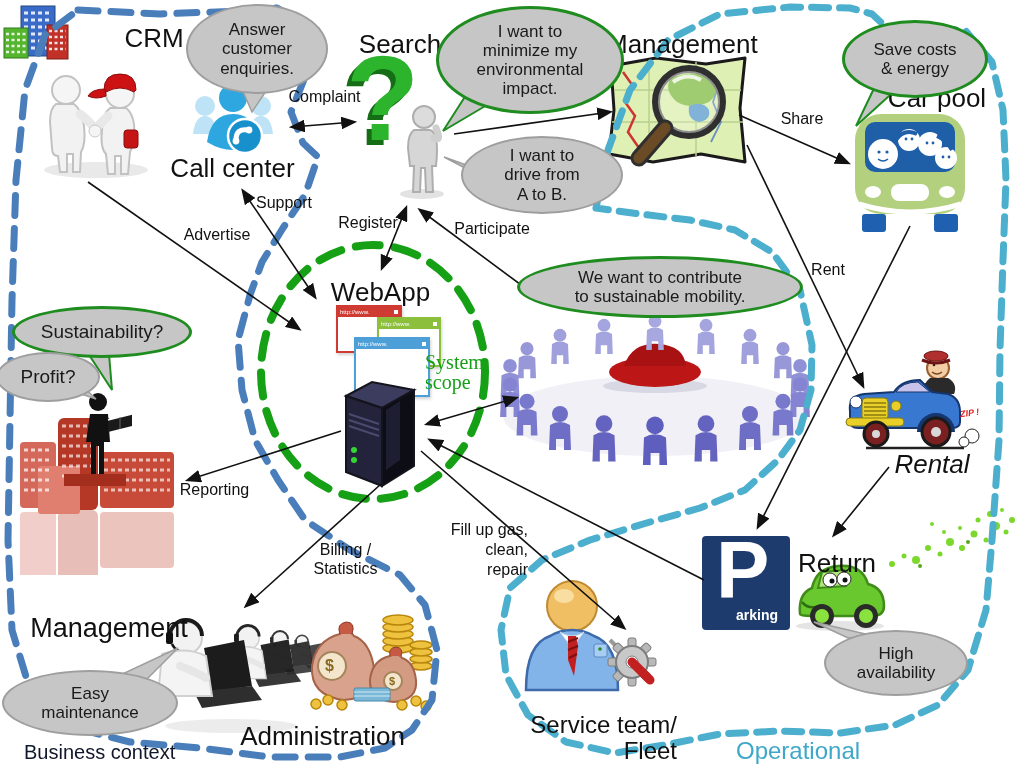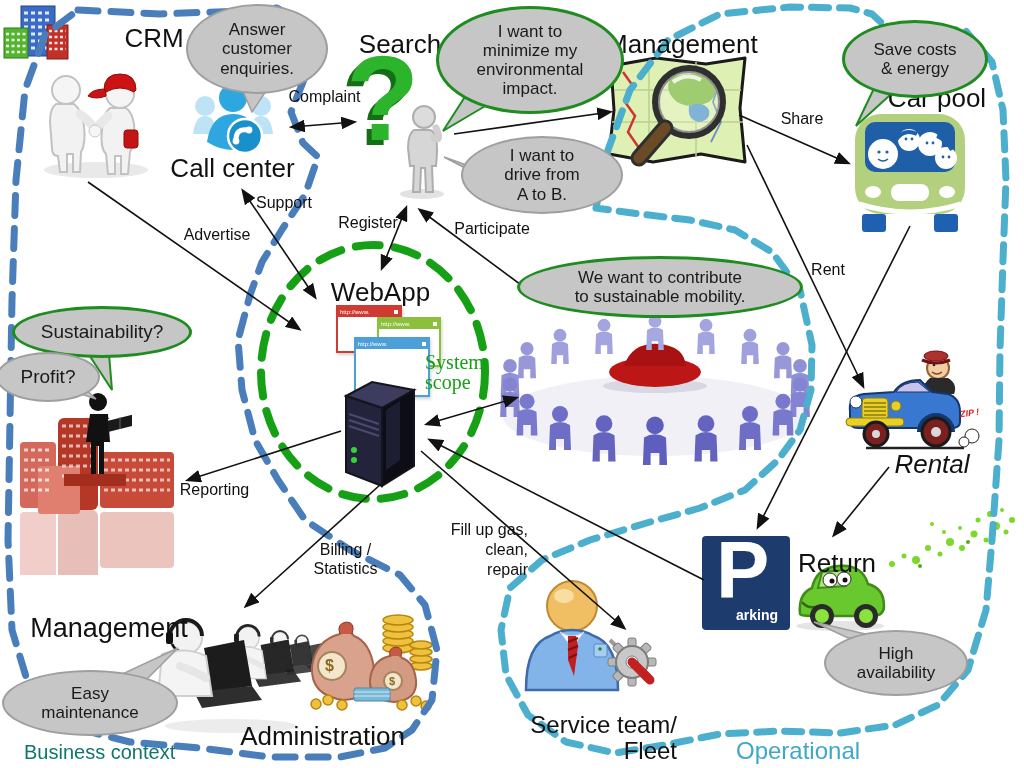--- a/index.html
+++ b/index.html
@@ -409,21 +409,21 @@
   <div class="lbl big z6" style="left:872px;top:84px;width:130px;">Car pool</div>
   <div class="lbl big z6" style="left:872px;top:450px;width:120px;font-style:italic;">Rental</div>
   <div class="lbl big z6" style="left:779px;top:549px;width:116px;">Return</div>
   <div class="lbl big z6" style="left:24px;top:566px;width:170px;font-size:27px;margin-top:48px;">Management</div>
   <div class="lbl big z6" style="left:235px;top:722px;width:175px;">Administration</div>
   <div class="lbl z6" style="left:487px;top:712px;width:190px;font-size:24px;line-height:1.1;text-align:right;">Service team/
 Fleet management</div>
   <div class="lbl big z6" style="left:318px;top:278px;width:125px;">WebApp</div>
   <div class="lbl z6" style="left:425px;top:352px;width:80px;font-size:20px;color:#16a016;text-align:left;line-height:1.0;font-family:Liberation Serif, serif;">System
 scope</div>
-  <div class="lbl z6" style="left:24px;top:742px;width:160px;font-size:20px;color:#0f766e;text-align:left;">Business context</div>
+  <div class="lbl z6" style="left:24px;top:742px;width:160px;font-size:20px;color:#0f172a;text-align:left;">Business context</div>
   <div class="lbl z6" style="left:736px;top:738px;width:190px;font-size:24px;color:#3fa8c8;text-align:left;">Operational context</div>
 
   <div class="lbl sm z6" style="left:282px;top:88px;width:85px;">Complaint</div>
   <div class="lbl sm z6" style="left:244px;top:194px;width:80px;">Support</div>
   <div class="lbl sm z6" style="left:172px;top:226px;width:90px;">Advertise</div>
   <div class="lbl sm z6" style="left:328px;top:214px;width:80px;">Register</div>
   <div class="lbl sm z6" style="left:442px;top:220px;width:100px;">Participate</div>
   <div class="lbl sm z6" style="left:762px;top:110px;width:80px;">Share</div>
   <div class="lbl sm z6" style="left:798px;top:261px;width:60px;">Rent</div>
   <div class="lbl sm z6" style="left:162px;top:481px;width:105px;">Reporting</div>

